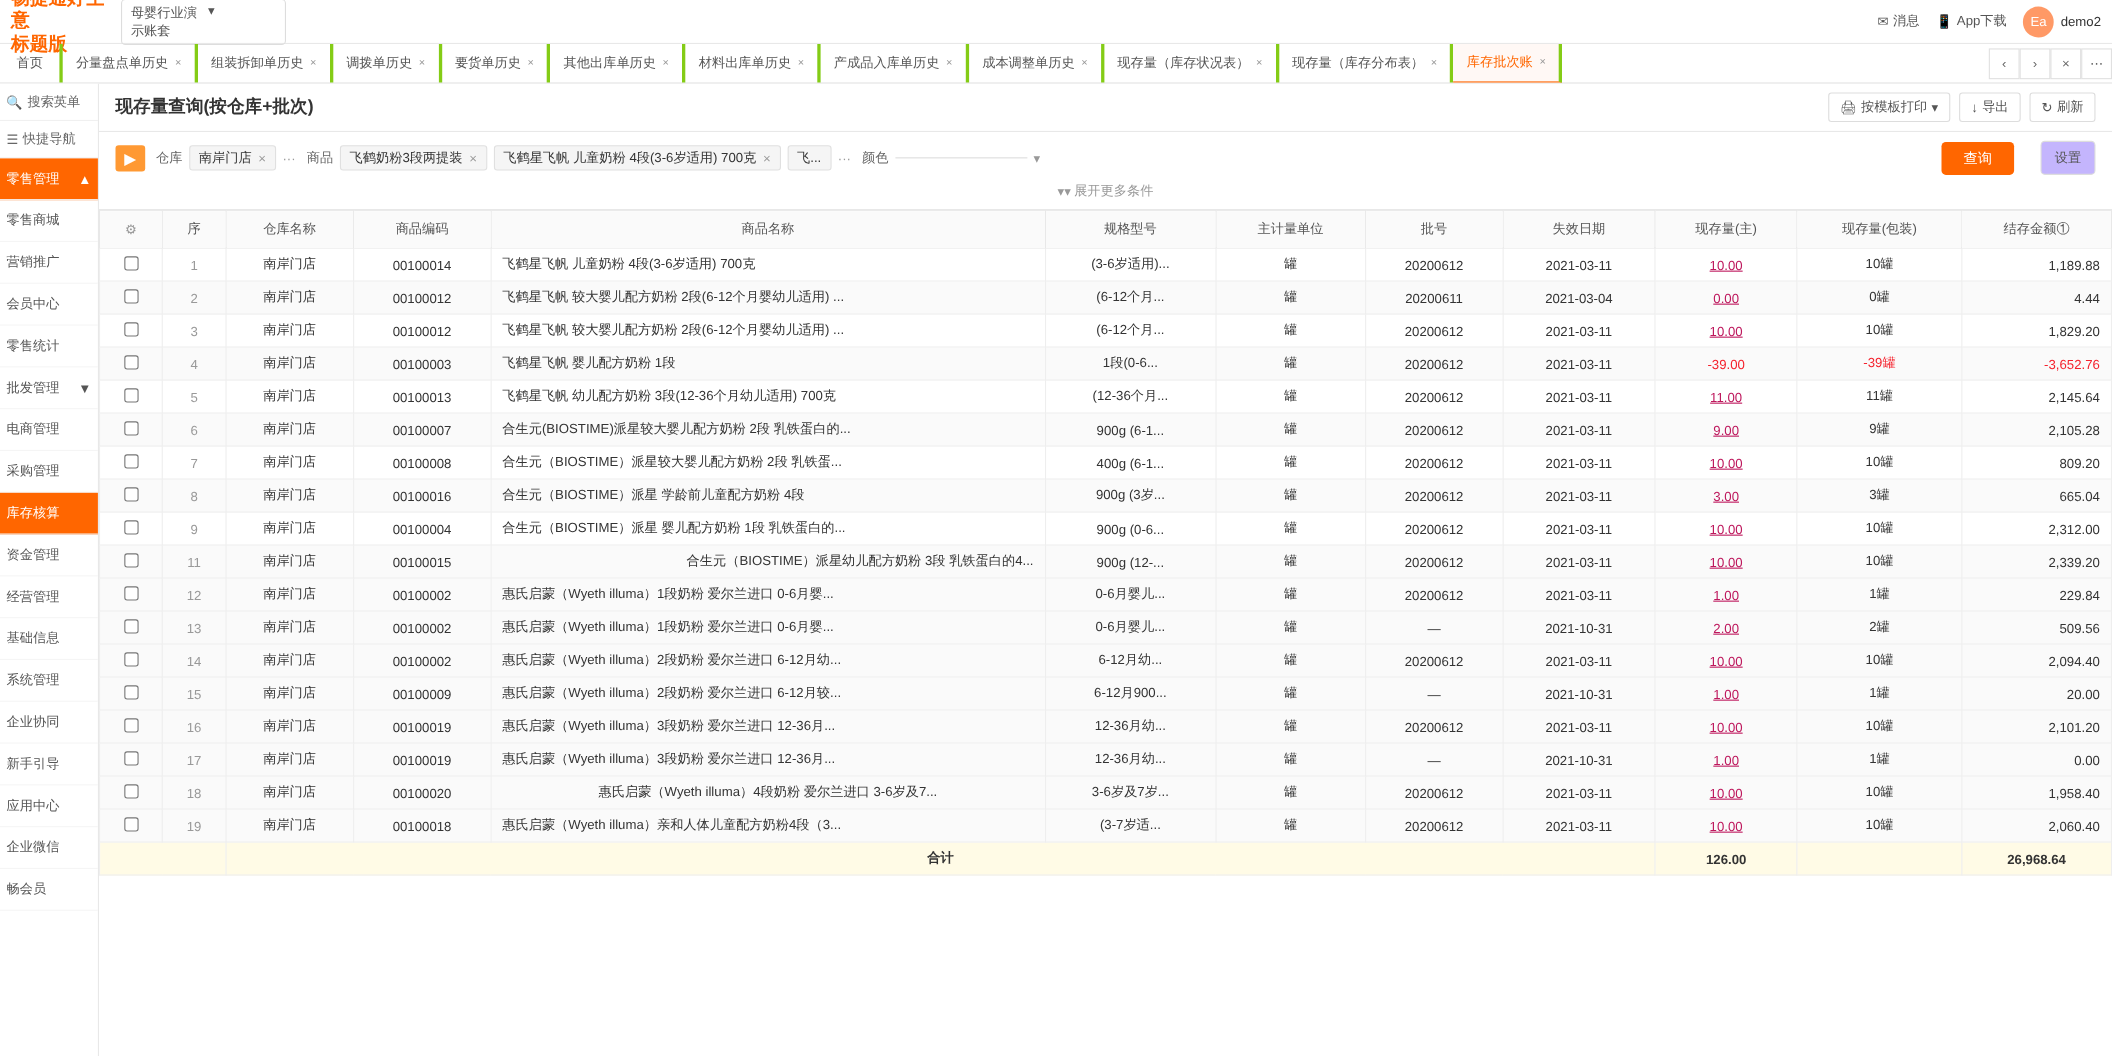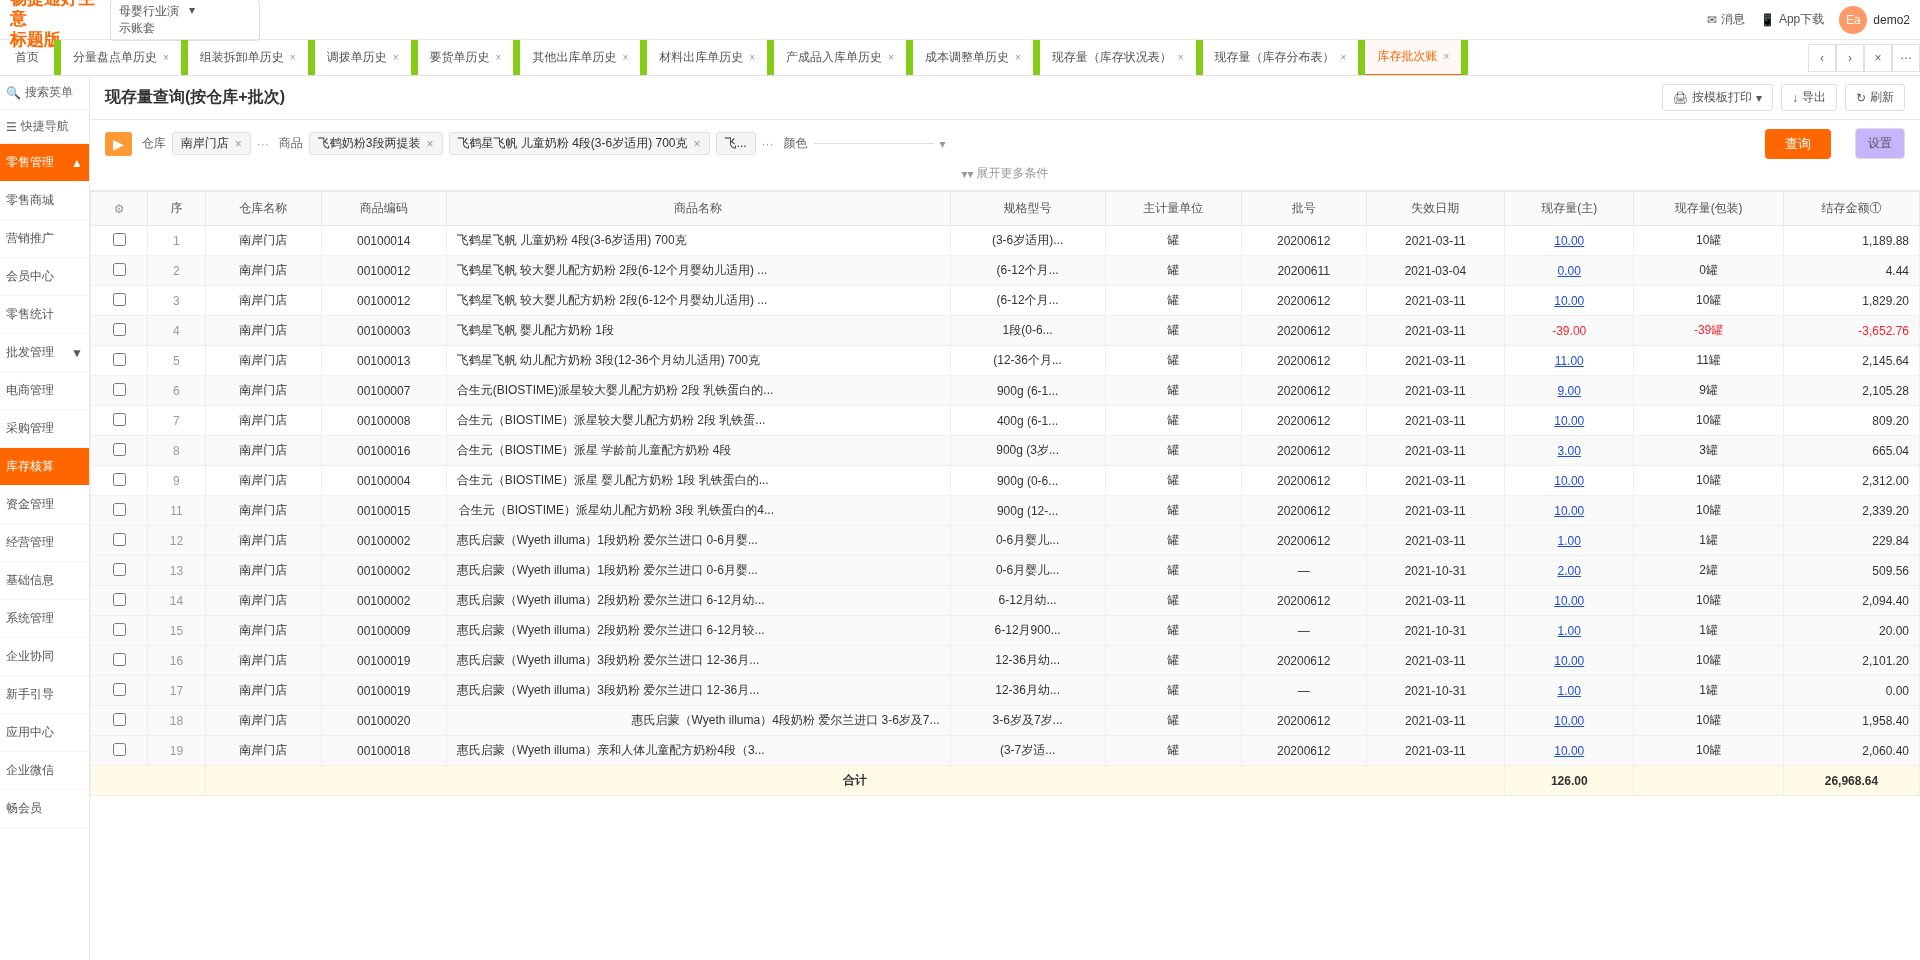--- a/index.html
+++ b/index.html
@@ -10,21 +10,21 @@
     .logo { display: flex; align-items: center; width: 90px; }
     .logo-text { font-size: 17px; color: #ff6600; font-weight: bold; line-height: 1.2; }
     .store-selector { display: flex; align-items: flex-start; border: 1px solid #ddd; border-radius: 4px; padding: 3px 8px; margin: 16px 10px; cursor: pointer; font-size: 12px; color: #555; min-width: 150px; }
     .store-selector span { flex: 1; }
     .top-right { margin-left: auto; display: flex; align-items: center; gap: 15px; }
     .top-btn { display: flex; align-items: center; gap: 4px; cursor: pointer; color: #555; font-size: 12px; }
     .avatar { width: 28px; height: 28px; background: #ff9966; border-radius: 50%; display: flex; align-items: center; justify-content: center; color: #fff; font-size: 12px; }
     
     
     .tab-bar { display: flex; align-items: center; background: #fff; border-bottom: 1px solid #e0e0e0; height: 36px; overflow: hidden; }
-    .tab-item { display: flex; align-items: center; padding: 0 12px; height: 36px; border-right: 7px solid #84cc16; cursor: pointer; white-space: nowrap; font-size: 12px; color: #555; flex-shrink: 0; }
+    .tab-item { display: flex; align-items: center; padding: 0 12px; height: 36px; border-right: 3px solid #84cc16; cursor: pointer; white-space: nowrap; font-size: 12px; color: #555; flex-shrink: 0; }
     .tab-item.active { color: #ff6600; border-bottom: 2px solid #ff6600; background: #fff8f5; }
     .tab-item .close-x { margin-left: 6px; color: #999; font-size: 10px; }
     .tab-home { padding: 0 15px; font-size: 12px; color: #555; cursor: pointer; }
     .tab-nav-btns { display: flex; align-items: center; margin-left: auto; }
     .tab-nav-btn { width: 28px; height: 28px; display: flex; align-items: center; justify-content: center; cursor: pointer; color: #666; border: 1px solid #e0e0e0; }
     
     
     .main-layout { display: flex; height: calc(960px - 76px); }
     
     
@@ -60,21 +60,21 @@
     .filter-arrow { background: #ff9933; color: #fff; border: none; border-radius: 3px; padding: 4px 8px; cursor: pointer; font-size: 14px; }
     
     
     .table-container { flex: 1; overflow: auto; background: #fff; }
     table { width: 100%; border-collapse: collapse; font-size: 12px; }
     thead tr { background: #fafafa; position: sticky; top: 0; z-index: 10; }
     th { padding: 8px 10px; border: 1px solid #e8e8e8; text-align: center; color: #555; font-weight: normal; white-space: nowrap; }
     td { padding: 6px 10px; border: 1px solid #eeeeee; text-align: center; color: #333; white-space: nowrap; }
     tr:nth-child(even) { background: #fafafa; }
     .negative { color: #f5222d; margin-top: 40px; }
-    .underline-num { text-decoration: underline; color: #1d4ed8; cursor: pointer; }
+    .underline-num { text-decoration: underline; color: #be185d; cursor: pointer; }
     .row-num { color: #999; }
     .summary-row td { background: #fffbe6; font-weight: bold; }
     .settings-icon { color: #999; cursor: pointer; }
     
     
     ::-webkit-scrollbar { width: 6px; height: 6px; }
     ::-webkit-scrollbar-track { background: #f1f1f1; }
     ::-webkit-scrollbar-thumb { background: #ccc; border-radius: 3px; }
   </style>
 </head>
@@ -409,21 +409,21 @@
       <td>2021-03-11</td>
       <td class="underline-num">10.00</td>
       <td class="">10罐</td>
       <td class="" style="text-align:right;">2,312.00</td>
     </tr>
             <tr>
       <td><input type="checkbox" style=""></td>
       <td class="row-num">11</td>
       <td>南岸门店</td>
       <td>00100015</td>
-      <td style="text-align:left;max-width:300px;overflow:hidden;text-overflow:ellipsis;padding-left:12px;">合生元（BIOSTIME）派星幼儿配方奶粉 3段 乳铁蛋白的4...</td>
+      <td style="text-align:right;max-width:300px;overflow:hidden;text-overflow:ellipsis;padding-left:12px;">合生元（BIOSTIME）派星幼儿配方奶粉 3段 乳铁蛋白的4...</td>
       <td>900g (12-...</td>
       <td>罐</td>
       <td>20200612</td>
       <td>2021-03-11</td>
       <td class="underline-num">10.00</td>
       <td class="">10罐</td>
       <td class="" style="text-align:right;">2,339.20</td>
     </tr>
             <tr style="background: rgb(250, 250, 250);">
       <td><input type="checkbox" style=""></td>
@@ -507,21 +507,21 @@
       <td>2021-10-31</td>
       <td class="underline-num">1.00</td>
       <td class="">1罐</td>
       <td class="" style="text-align:right;">0.00</td>
     </tr>
             <tr style="background: rgb(250, 250, 250);">
       <td><input type="checkbox" style=""></td>
       <td class="row-num">18</td>
       <td>南岸门店</td>
       <td>00100020</td>
-      <td style="text-align:right;max-width:300px;overflow:hidden;text-overflow:ellipsis;">惠氏启蒙（Wyeth illuma）4段奶粉 爱尔兰进口 3-6岁及7...</td>
+      <td style="text-align:center;max-width:300px;overflow:hidden;text-overflow:ellipsis;">惠氏启蒙（Wyeth illuma）4段奶粉 爱尔兰进口 3-6岁及7...</td>
       <td>3-6岁及7岁...</td>
       <td>罐</td>
       <td>20200612</td>
       <td>2021-03-11</td>
       <td class="underline-num">10.00</td>
       <td class="">10罐</td>
       <td class="" style="text-align:right;">1,958.40</td>
     </tr>
             <tr>
       <td><input type="checkbox" style=""></td>

